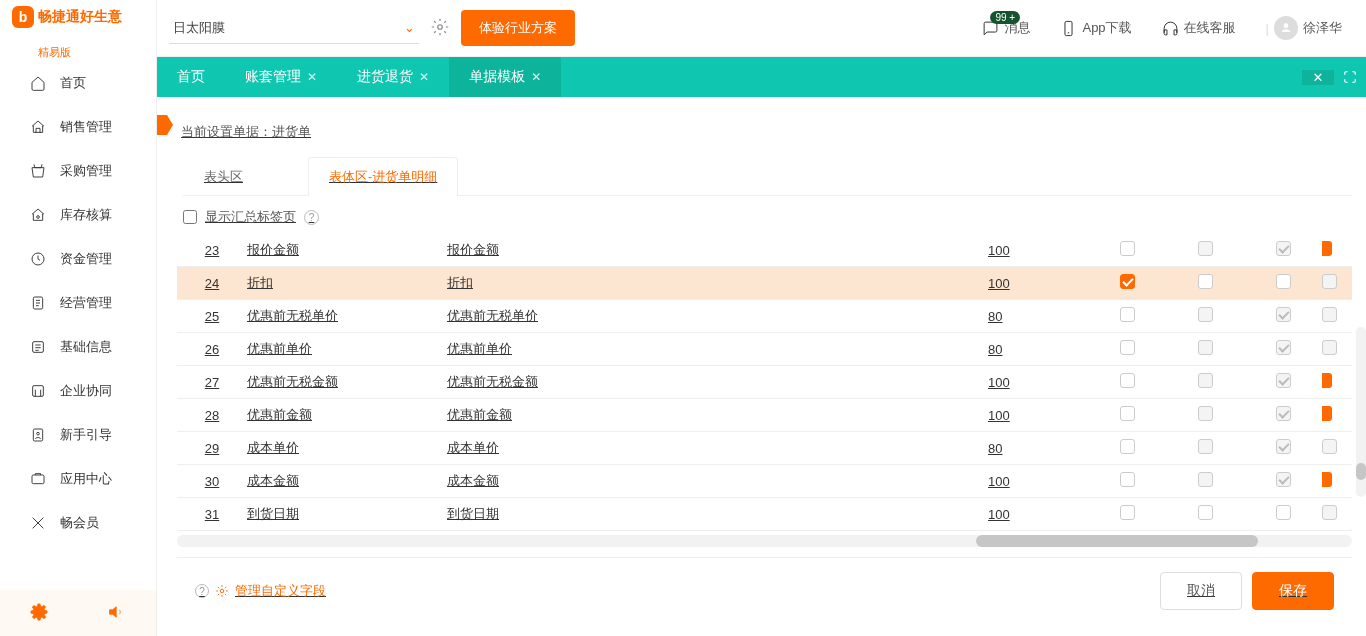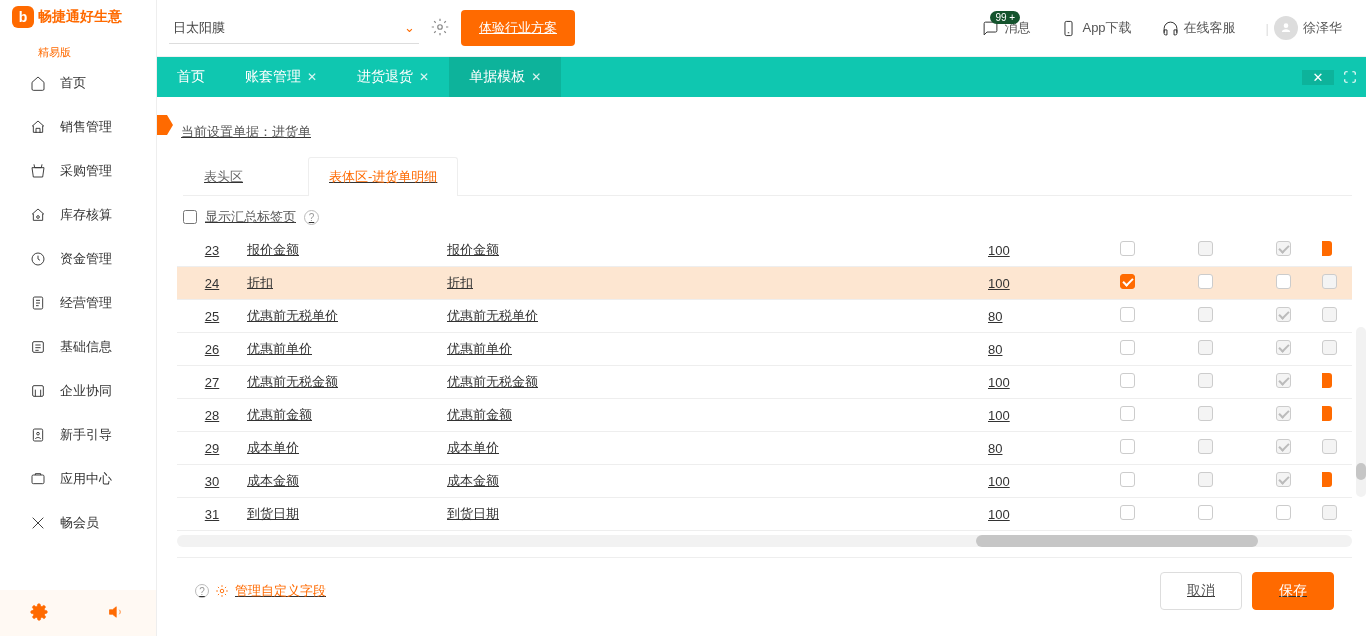--- a/index.html
+++ b/index.html
@@ -19,21 +19,21 @@
 .nav-item .icon { width: 16px; height: 16px; stroke: #333; fill: none; stroke-width: 1.4; }
 .sidebar-footer { height: 46px; background: #FFF9F3; display: flex; align-items: center; justify-content: space-around; }
 .sidebar-footer .icon { width: 18px; height: 18px; stroke: #FF6A00; fill: #FF6A00; }
 
 
 .main { flex: 1; display: flex; flex-direction: column; }
 .topbar { height: 57px; display: flex; align-items: center; padding: 0 24px 0 12px; border-bottom: 1px solid #f0f0f0; gap: 12px; }
 .company-select { width: 250px; border-bottom: 1px solid #ddd; display: flex; align-items: center; justify-content: space-between; padding: 6px 4px; color: #444; cursor: pointer; }
 .company-select .chev { color: #FF6A00; }
 .gear-btn { color: #888; cursor: pointer; }
-.orange-btn { background: #FF6A00; color: #fff; border: none; border-radius: 4px; padding: 9px 18px; font-size: 13px; cursor: pointer; text-decoration: underline; }
+.orange-btn { background: #FF6A00; color: #fff; border: none; border-radius: 4px; padding: 9px 18px; font-size: 13px; cursor: pointer; }
 .topbar-spacer { flex: 1; }
 .top-action { display: flex; align-items: center; gap: 5px; color: #555; cursor: pointer; position: relative; margin-left: 18px; }
 .top-action .icon { width: 17px; height: 17px; stroke: #333; fill: none; stroke-width: 1.4; }
 .badge { position: absolute; top: -8px; left: 8px; background: #14532d; color: #fff; font-size: 10px; padding: 1px 5px; border-radius: 8px; }
 .avatar { width: 24px; height: 24px; background: #ddd; border-radius: 50%; display: inline-flex; align-items: center; justify-content: center; }
 .avatar svg { width: 14px; height: 14px; fill: #fff; }
 
 
 .tabstrip { background: #0FC7B0; height: 40px; display: flex; align-items: stretch; }
 .tab { display: flex; align-items: center; padding: 0 20px; color: #fff; font-size: 14px; cursor: pointer; position: relative; }

